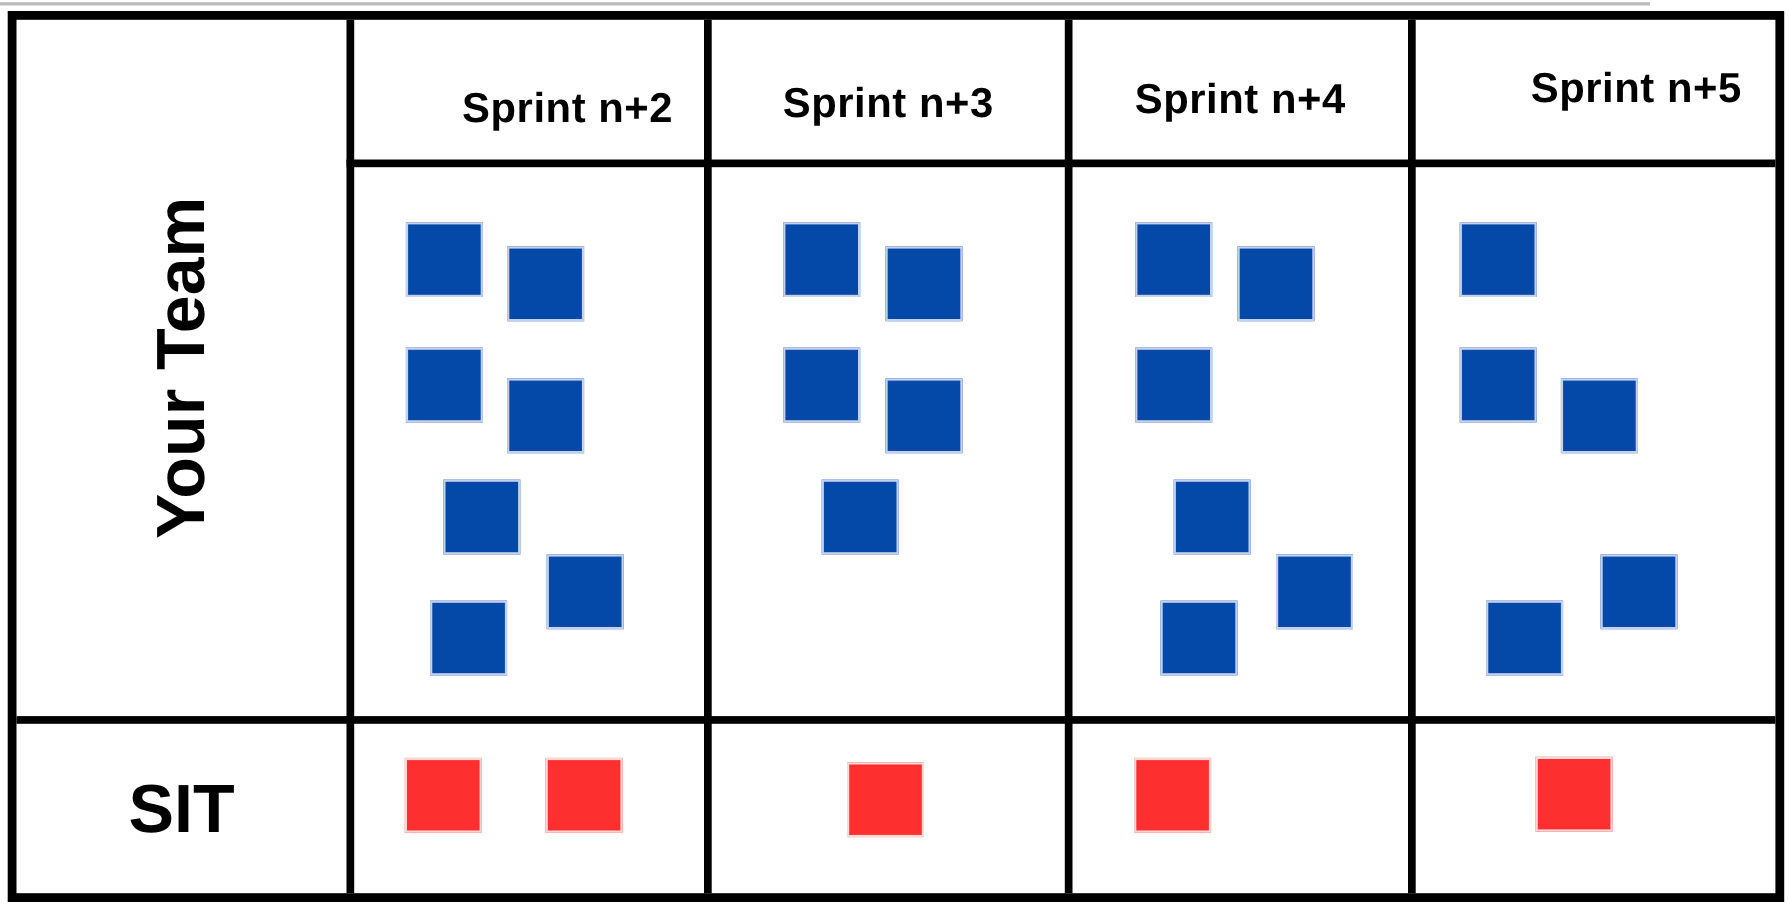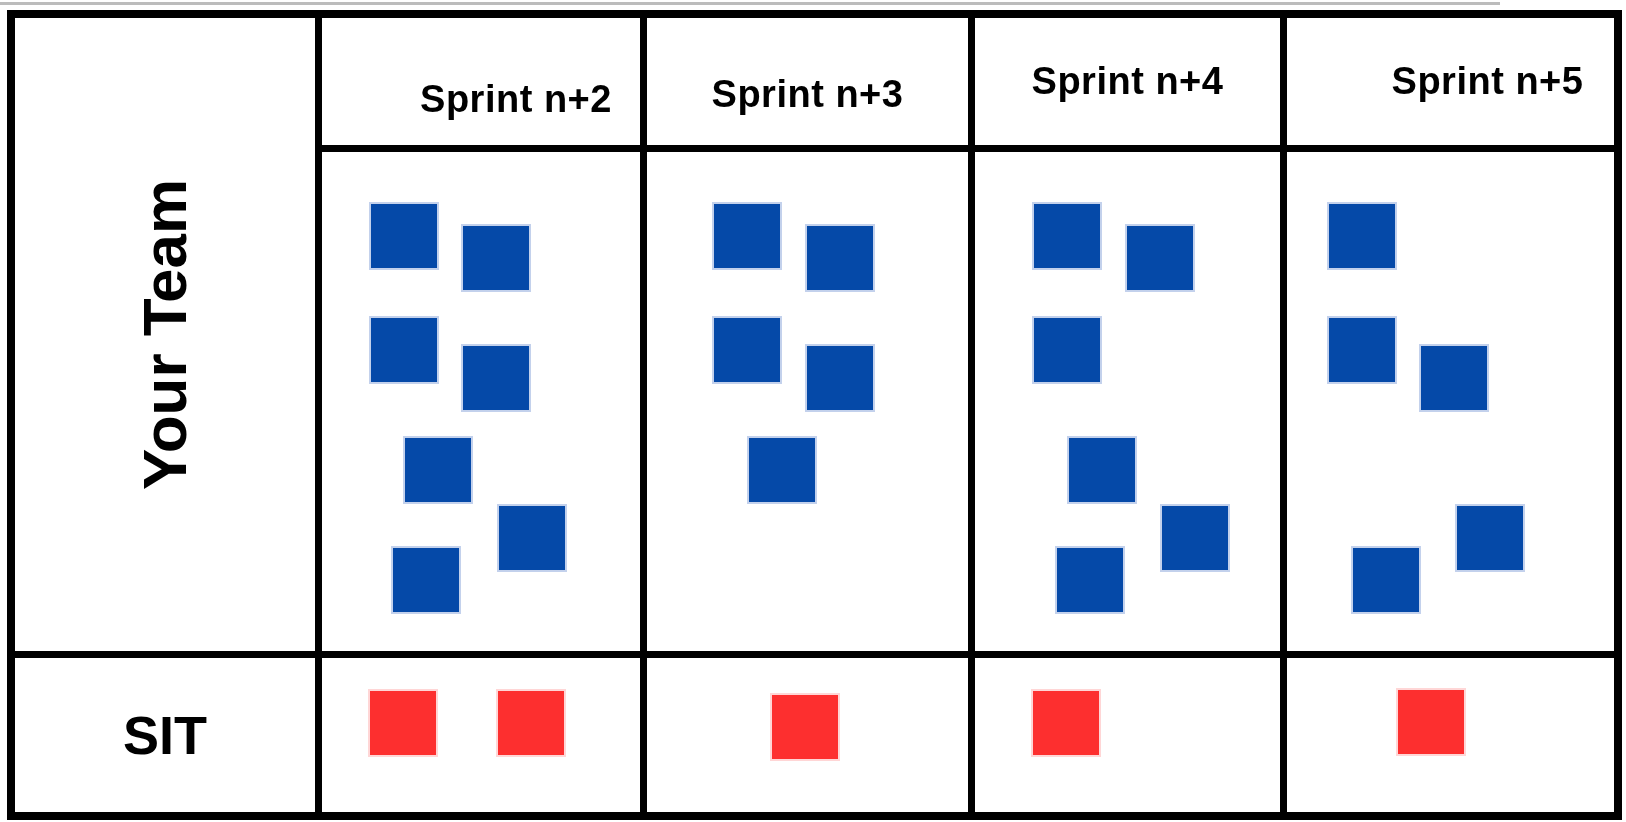--- a/index.html
+++ b/index.html
@@ -14,31 +14,31 @@
   .v2{left:625px;top:0;width:7px;height:794px;}
   .v3{left:953px;top:0;width:7px;height:794px;}
   .v4{left:1265px;top:0;width:7px;height:794px;}
   .h1{left:300px;top:127px;width:1299px;height:7px;}
   .h2{left:0;top:633px;width:1599px;height:7px;}
   .cell{position:absolute;}
   .header-cell{display:flex;align-items:center;justify-content:center;
     font-weight:bold;font-size:38px;letter-spacing:0.5px;}
   .hdr-n2{left:310px;top:0;width:318px;height:162px;margin-left:32px;}
   .hdr-n3{left:632px;top:0;width:321px;height:153px;}
-  .hdr-n4{left:960px;top:0;width:305px;height:127px;}
+  .hdr-n4{left:960px;top:10px;width:305px;height:127px;}
   .hdr-n5{left:1272px;top:0;width:327px;height:127px;padding-left:37px;}
   .team-label-cell{left:0;top:0;width:300px;height:633px;display:flex;align-items:center;justify-content:center;}
   .team-label{transform:rotate(-90deg);font-weight:bold;font-size:62px;white-space:nowrap;}
   .body-cell{top:134px;height:499px;}
   .body-n2{left:307px;width:318px;}
   .body-n3{left:632px;width:321px;}
   .body-n4{left:960px;width:305px;}
   .body-n5{left:1272px;width:327px;}
   .sit-label-cell{left:0;top:640px;width:300px;height:154px;display:flex;align-items:center;justify-content:center;
-    font-weight:bold;font-size:54px;}
+    font-weight:bold;font-size:62px;}
   .sit-cell{top:640px;height:154px;}
   .sit-n2{left:307px;width:318px;}
   .sit-n3{left:632px;width:321px;}
   .sit-n4{left:960px;width:305px;}
   .sit-n5{left:1272px;width:327px;}
   .square{position:absolute;box-sizing:border-box;width:70px;height:68px;}
   .team-square{background:var(--team-color,#0549A8);border:2px solid var(--team-border,#C3D1EC);}
   .sit-square{background:var(--sit-color,#FD2F2F);border:2px solid var(--sit-border,#FFD6D6);}
 </style>
 </head>

